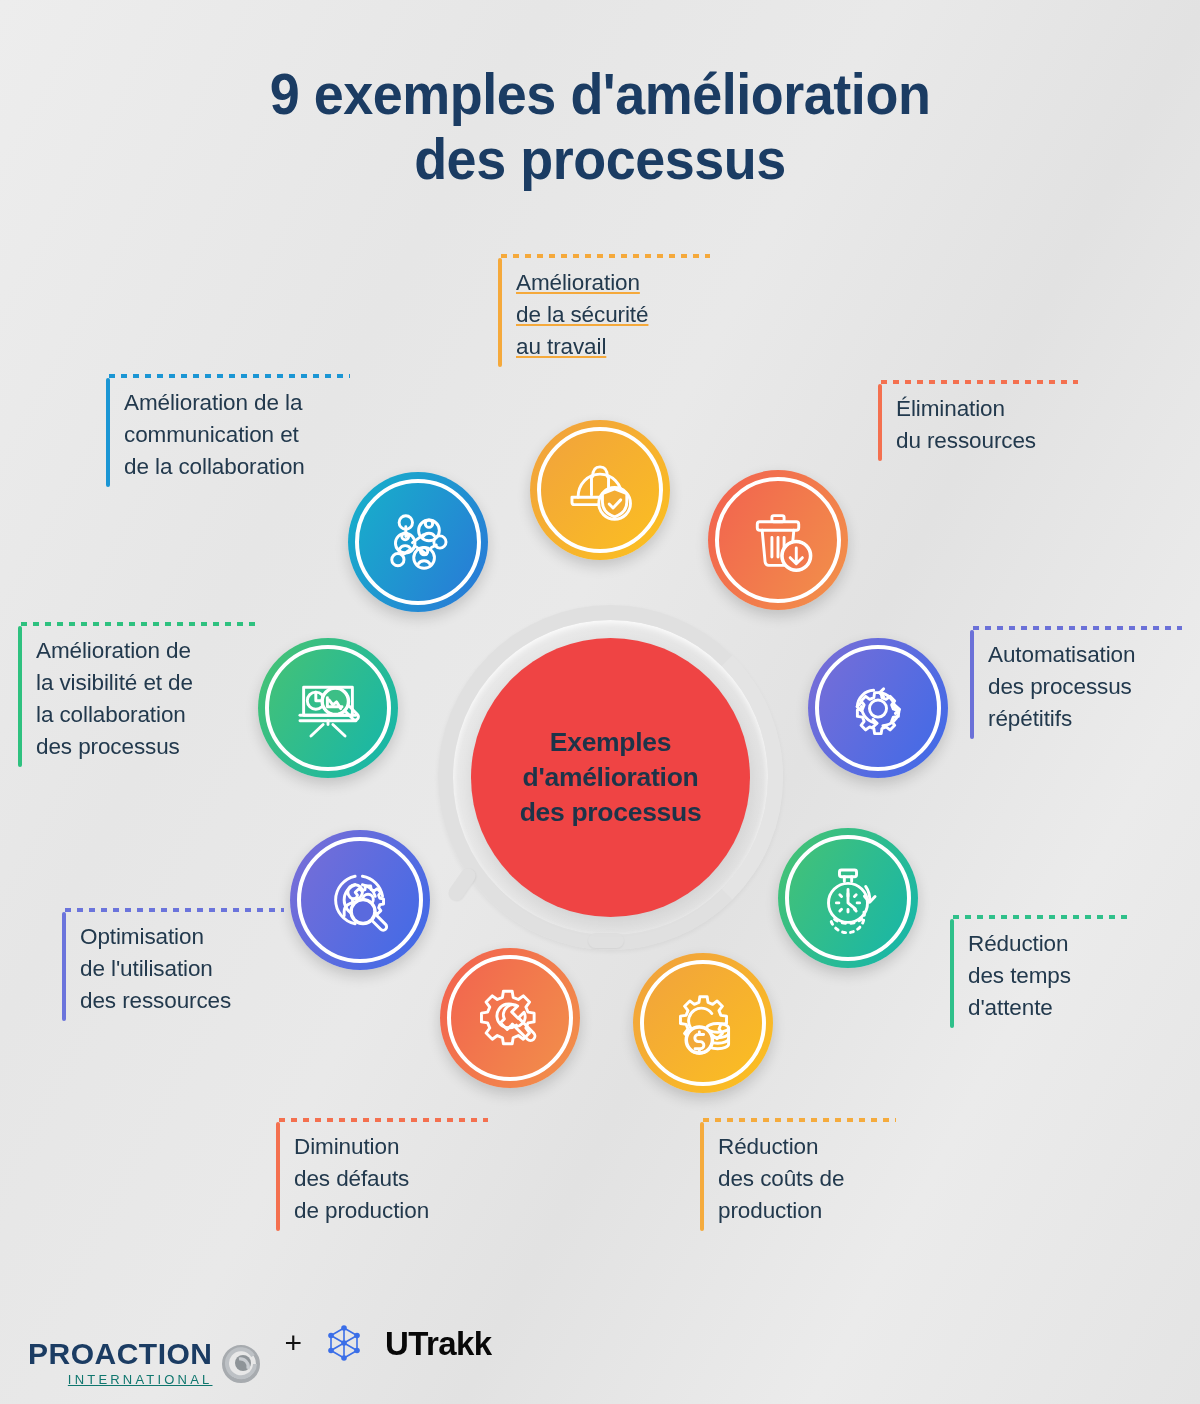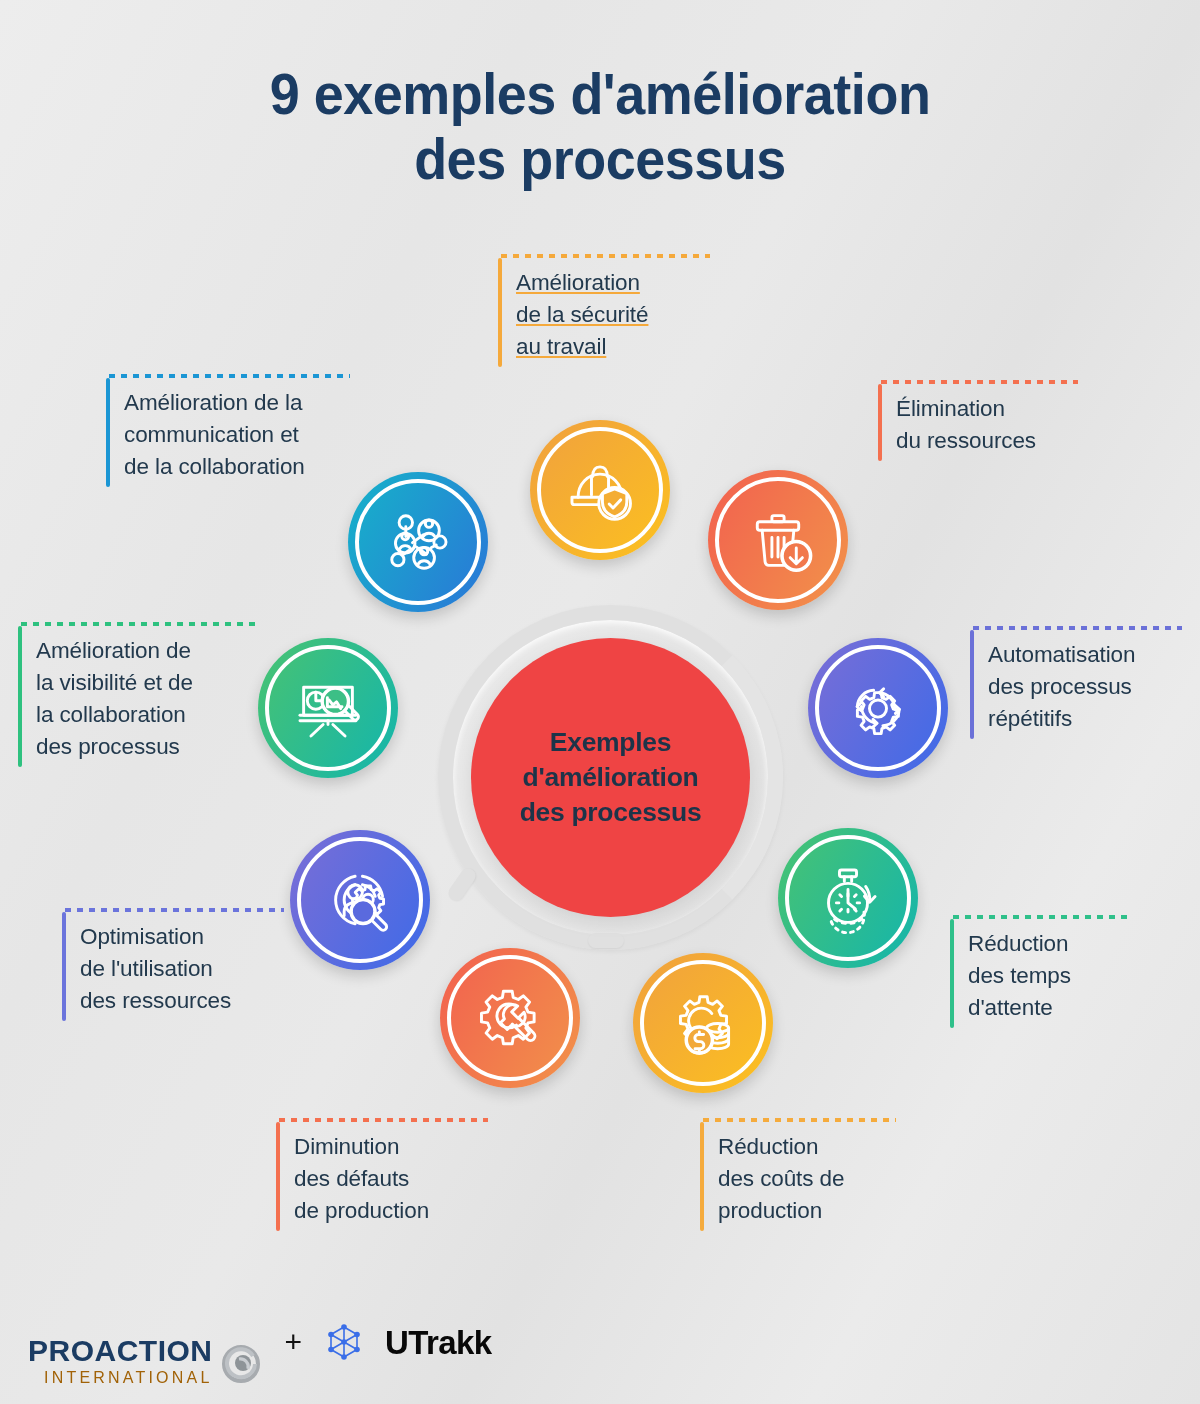--- a/index.html
+++ b/index.html
@@ -154,25 +154,26 @@
     flex-direction: column;
     line-height: 1;
   }
   .logo-proaction .p1 {
     color: #1b3c63;
     font-weight: bold;
     font-size: 30px;
     letter-spacing: 0.5px;
   }
   .logo-proaction .p2 {
-    color: #a16207;
-    font-size: 16px;
+    color: #0f766e;
+    font-size: 13px;
     letter-spacing: 3.2px;
     text-align: right;
     margin-top: 4px;
+    text-decoration: underline;
   }
   .plus {
     color: #111;
     font-size: 30px;
     font-weight: 500;
     line-height: 1;
     padding: 0 2px;
   }
   .logo-utrakk { display: flex; align-items: flex-end; gap: 21px; }
   .logo-utrakk .word {

